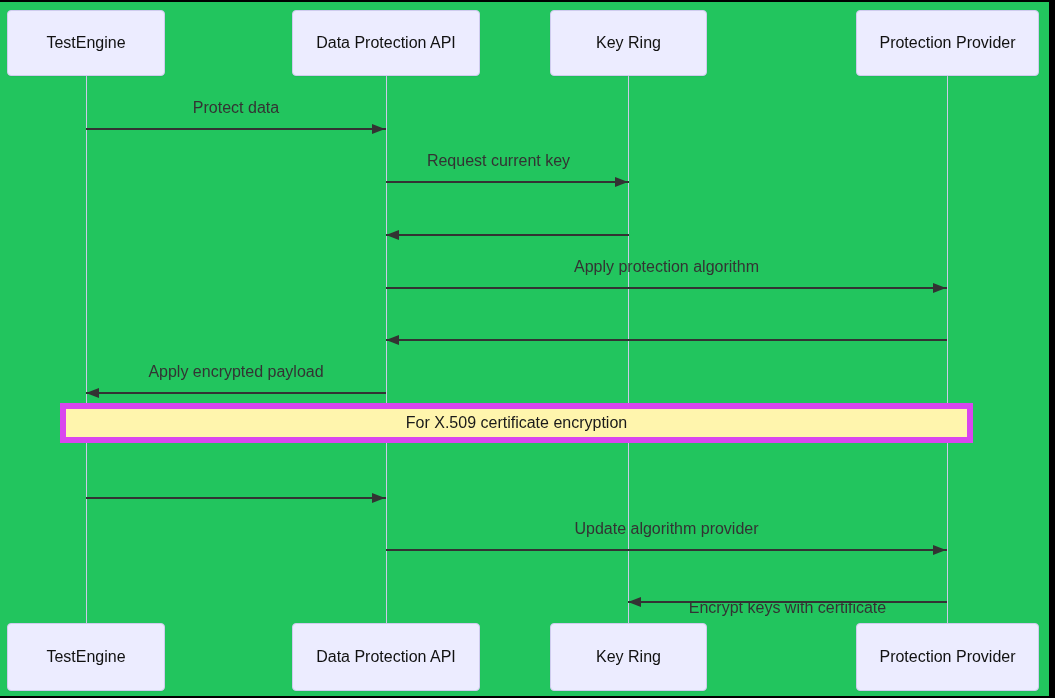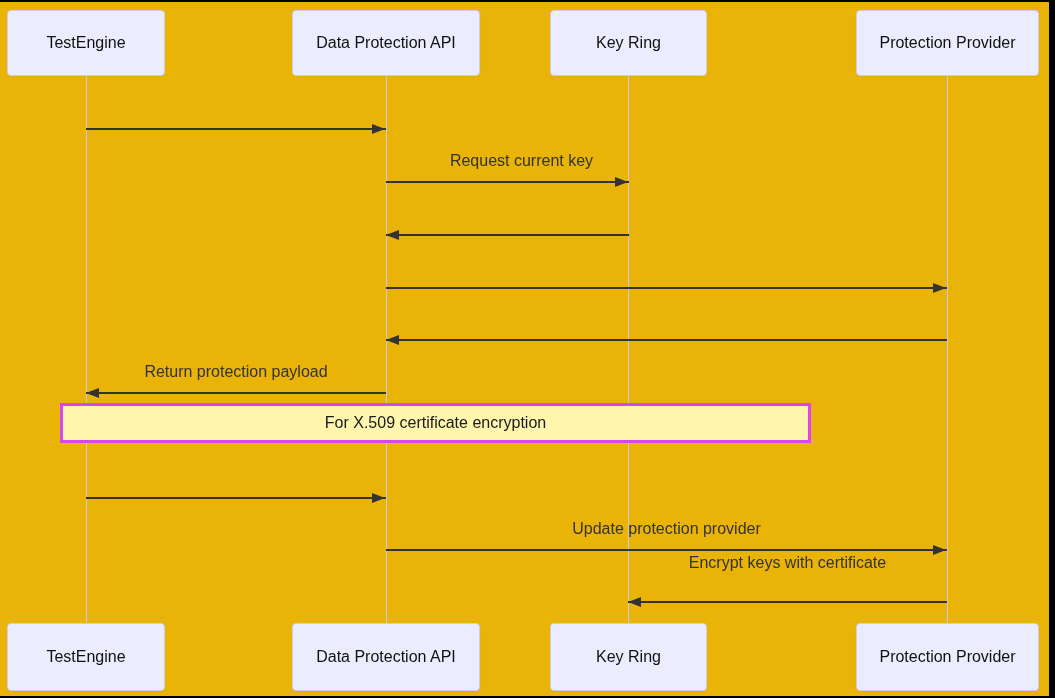--- a/index.html
+++ b/index.html
@@ -1,20 +1,20 @@
 <!DOCTYPE html>
 <html><head>
 <meta charset="utf-8">
 <style>
   html, body { margin: 0; padding: 0; background: #ffffff; }
   .canvas {
     position: relative;
     width: 1055px;
     height: 698px;
-    background: #eab308;
+    background: #22c55e;
     font-family: "Liberation Sans", "DejaVu Sans", sans-serif;
     color: #1a1a1a;
     overflow: hidden;
   }
   
   .edge { position: absolute; background: #000000; }
   .edge.top    { left: 0; top: 0; width: 1055px; height: 2px; }
   .edge.bottom { left: 0; top: 696px; width: 1055px; height: 2px; }
   .edge.right  { left: 1049px; top: 0; width: 6px; height: 698px; }
 
@@ -62,24 +62,24 @@
     border-top: 5px solid transparent;
     border-bottom: 5px solid transparent;
   }
   .head.right { border-left: 13px solid #333333; }
   .head.left  { border-right: 13px solid #333333; }
 
   .note {
     position: absolute;
     left: 60px;
     top: 403px;
-    width: 751px;
+    width: 913px;
     height: 40px;
     background: #FFF5AD;
-    border: 3px solid #d946ef;
+    border: 6px solid #d946ef;
     box-sizing: border-box;
     display: flex;
     align-items: center;
     justify-content: center;
     font-size: 16px;
     color: #1a1a1a;
   }
 </style>
 </head>
 <body>
@@ -89,52 +89,54 @@
   <div class="lifeline" style="left:86px"></div>
   <div class="lifeline" style="left:386px"></div>
   <div class="lifeline" style="left:628px"></div>
   <div class="lifeline" style="left:947px"></div>
 
   <div class="actor top" style="left:7px;width:158px">TestEngine</div>
   <div class="actor top" style="left:292px;width:188px">Data Protection API</div>
   <div class="actor top" style="left:550px;width:157px">Key Ring</div>
   <div class="actor top" style="left:856px;width:183px">Protection Provider</div>
 
+  <div class="msg-label" style="left:86px;width:300px;top:98px">Protect data</div>
   <div class="msg-line" style="left:86px;width:300px;top:128px"></div>
   <div class="head right" style="left:372px;top:124px"></div>
 
-  <div class="msg-label" style="left:400px;width:243px;top:151px">Request current key</div>
+  <div class="msg-label" style="left:377px;width:243px;top:151px">Request current key</div>
   <div class="msg-line" style="left:386px;width:243px;top:181px"></div>
   <div class="head right" style="left:615px;top:177px"></div>
 
   <div class="msg-line" style="left:386px;width:243px;top:234px"></div>
   <div class="head left" style="left:386px;top:230px"></div>
 
+  <div class="msg-label" style="left:386px;width:561px;top:257px">Apply protection algorithm</div>
   <div class="msg-line" style="left:386px;width:561px;top:287px"></div>
   <div class="head right" style="left:933px;top:283px"></div>
 
   <div class="msg-line" style="left:386px;width:561px;top:339px"></div>
   <div class="head left" style="left:386px;top:335px"></div>
 
-  <div class="msg-label" style="left:86px;width:300px;top:362px">Return protection payload</div>
+  <div class="msg-label" style="left:86px;width:300px;top:362px">Apply encrypted payload</div>
   <div class="msg-line" style="left:86px;width:300px;top:392px"></div>
   <div class="head left" style="left:86px;top:388px"></div>
 
   <div class="note">
     <span>For X.509 certificate encryption</span>
   </div>
 
   <div class="msg-line" style="left:86px;width:300px;top:497px"></div>
   <div class="head right" style="left:372px;top:493px"></div>
 
-  <div class="msg-label" style="left:386px;width:561px;top:519px">Update protection provider</div>
+  <div class="msg-label" style="left:386px;width:561px;top:519px">Update algorithm provider</div>
   <div class="msg-line" style="left:386px;width:561px;top:549px"></div>
   <div class="head right" style="left:933px;top:545px"></div>
 
-  <div class="msg-label" style="left:628px;width:319px;top:553px">Encrypt keys with certificate</div>
+  <div class="msg-label" style="left:628px;width:319px;top:598px">Encrypt keys with certificate</div>
   <div class="msg-line" style="left:628px;width:319px;top:601px"></div>
   <div class="head left" style="left:628px;top:597px"></div>
 
   <div class="actor bottom" style="left:7px;width:158px">TestEngine</div>
   <div class="actor bottom" style="left:292px;width:188px">Data Protection API</div>
   <div class="actor bottom" style="left:550px;width:157px">Key Ring</div>
   <div class="actor bottom" style="left:856px;width:183px">Protection Provider</div>
 
   <div class="edge top"></div>
   <div class="edge bottom"></div>

